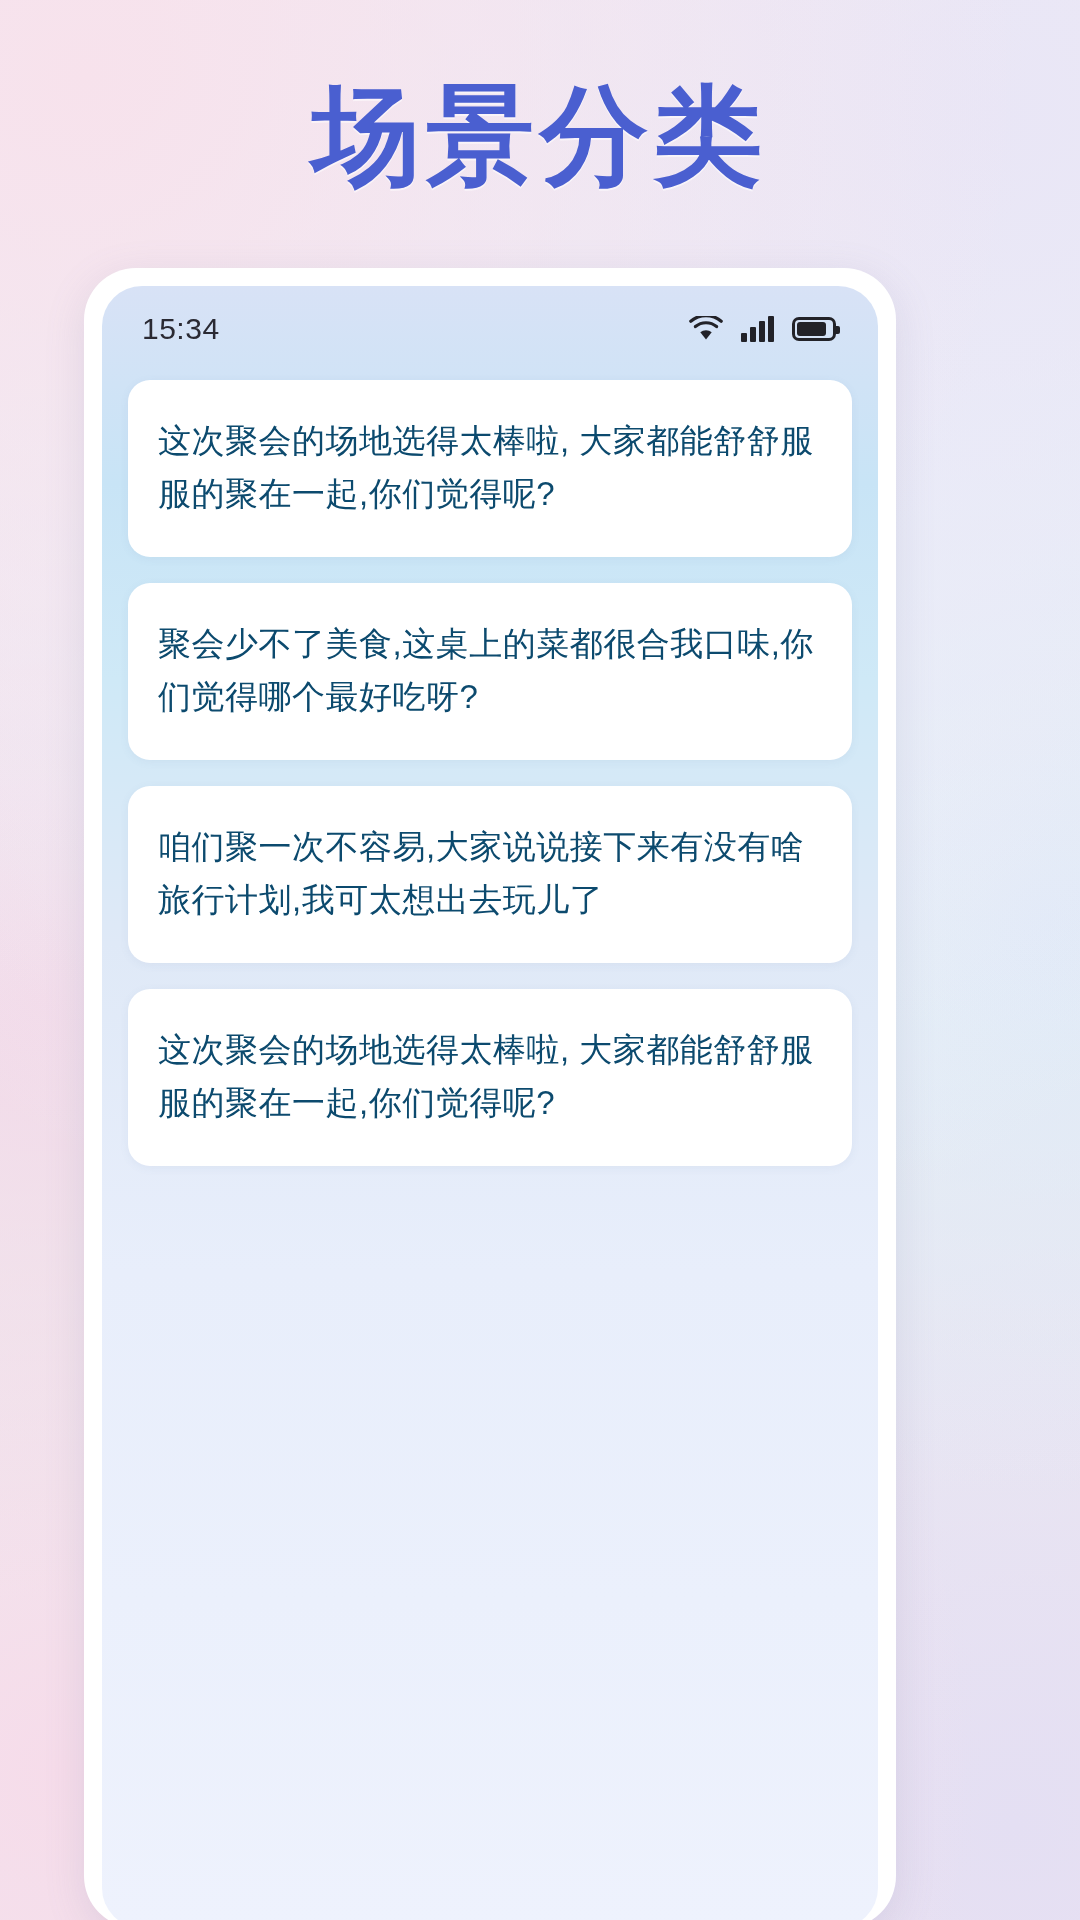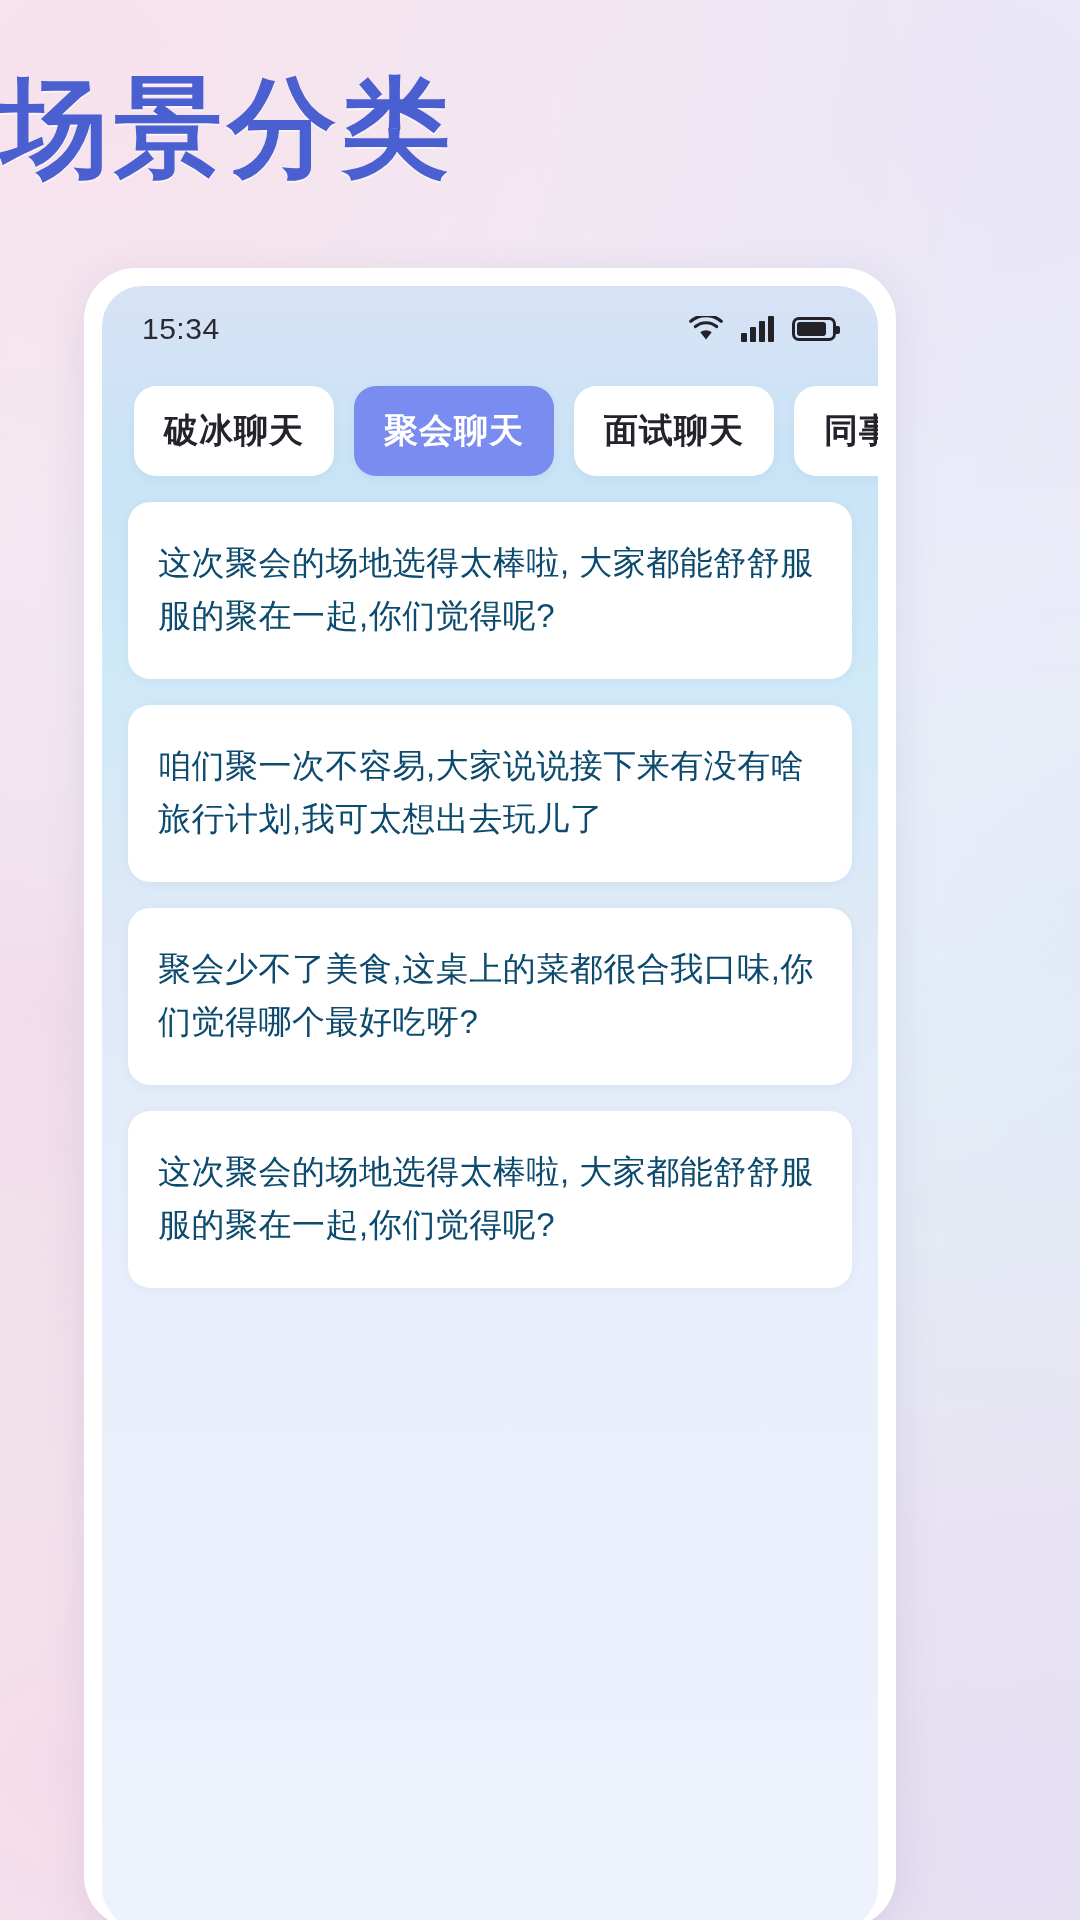--- a/index.html
+++ b/index.html
@@ -29,28 +29,27 @@
       radial-gradient(circle at 94% 95%, #e4dff3 0%, rgba(228,223,243,0) 45%),
       linear-gradient(160deg, #f6e6ef 0%, #eaf0f8 35%, #eaf6f3 55%, #f2e4f0 100%);
   }
 
   
   .page-title {
     position: absolute;
     top: 74px;
     left: 0;
     width: 100%;
-    text-align: left;
+    text-align: center;
     font-size: 108px;
     line-height: 1.15;
     font-weight: bold;
     color: #4a5fd0;
     letter-spacing: 6px;
     text-shadow: 0 2px 0 rgba(255,255,255,0.55);
-    font-family: Liberation Mono, monospace;
   }
 
   
   .phone {
     position: absolute;
     left: 84px;
     top: 268px;
     width: 812px;
     height: 1660px;
     background: #ffffff;
@@ -198,36 +197,30 @@
             <i></i>
             <i></i>
             <i></i>
         </span>
         <span class="icon-battery">
             <i></i>
           </span>
       </div>
     </div>
 
-    <div class="tabs">
-      <div class="tab">破冰聊天</div>
-      <div class="tab active">聚会聊天</div>
-      <div class="tab">面试聊天</div>
-      <div class="tab">同事</div>
-    </div>
 
     <div class="phrase-list">
       <div class="phrase-card">
         <div class="phrase-text">这次聚会的场地选得太棒啦, 大家都能舒舒服服的聚在一起,你们觉得呢?</div>
       </div>
       <div class="phrase-card">
+        <div class="phrase-text">聚会少不了美食,这桌上的菜都很合我口味,你们觉得哪个最好吃呀?</div>
+      </div>
+      <div class="phrase-card">
         <div class="phrase-text">咱们聚一次不容易,大家说说接下来有没有啥旅行计划,我可太想出去玩儿了</div>
-      </div>
-      <div class="phrase-card">
-        <div class="phrase-text">聚会少不了美食,这桌上的菜都很合我口味,你们觉得哪个最好吃呀?</div>
       </div>
       <div class="phrase-card">
         <div class="phrase-text">这次聚会的场地选得太棒啦, 大家都能舒舒服服的聚在一起,你们觉得呢?</div>
       </div>
     </div>
 
   </div>
 </div>
 
 </body></html>

